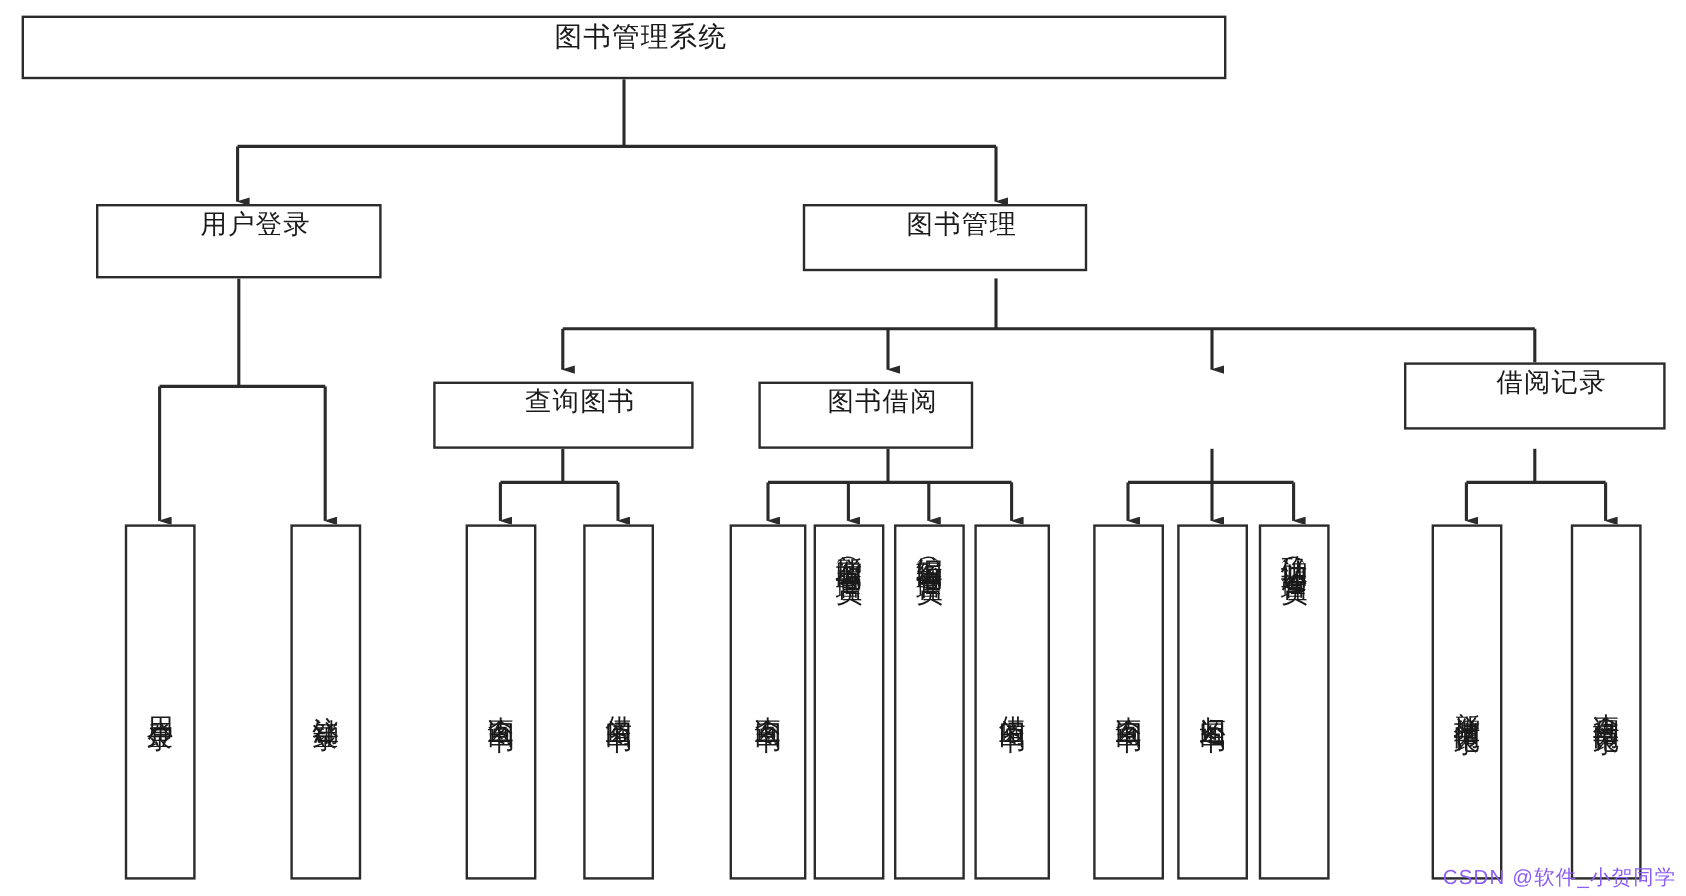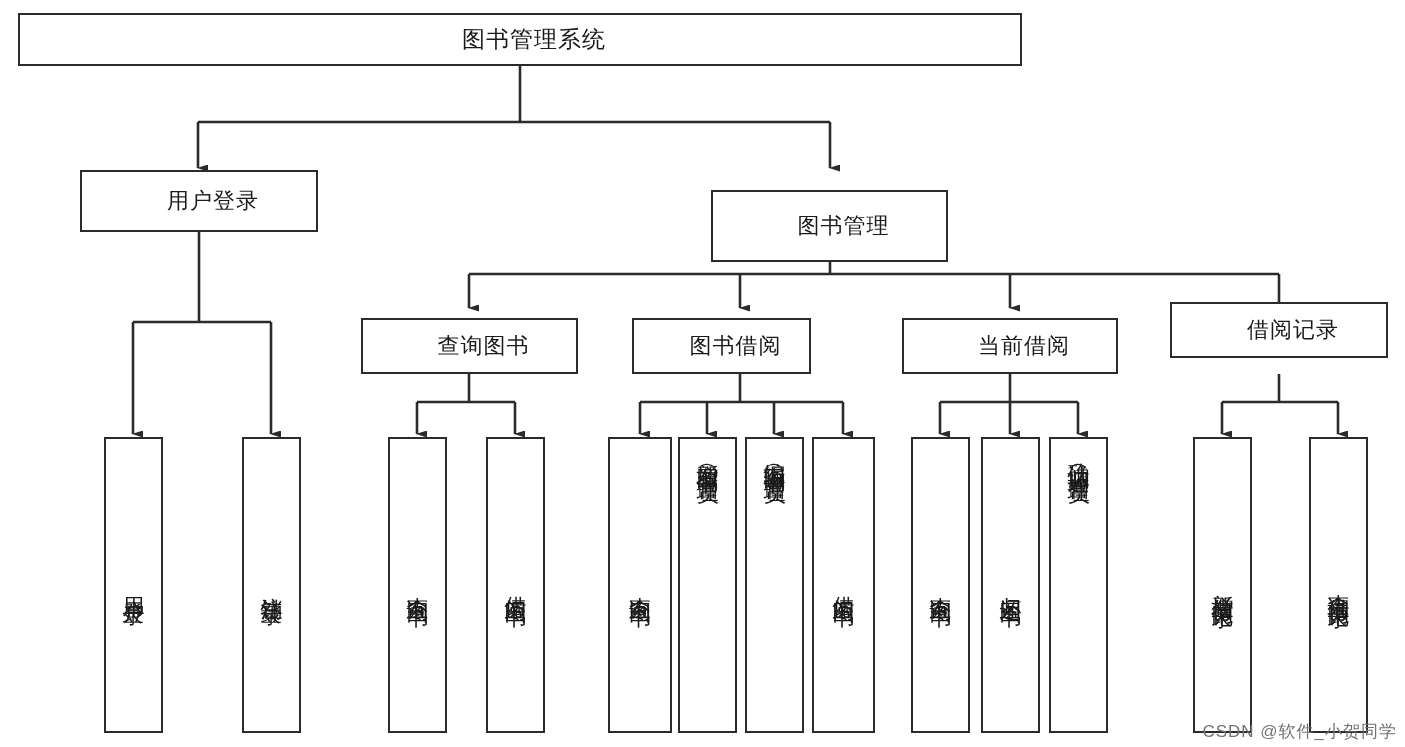--- a/index.html
+++ b/index.html
@@ -23,21 +23,20 @@
     top: 0;
     width: 1405px;
     height: 747px;
   }
   .node {
     position: absolute;
     box-sizing: border-box;
     background: #ffffff;
     border: 2px solid #2b2b2b;
     display: flex;
-    align-items: center;
     justify-content: center;
     color: #1a1a1a;
     padding-left: 28px;
   }
   .node.root { font-size: 23px; }
   .node.lvl2 { font-size: 22px; }
   .node.lvl3 { font-size: 22px; }
   .node.leaf {
     font-size: 22px;
     align-items: center;
@@ -56,21 +55,21 @@
   }
   .hlabel {
     white-space: nowrap;
     letter-spacing: 1px;
   }
   #watermark {
     position: absolute;
     right: 8px;
     bottom: 4px;
     font-size: 17px;
-    color: #737373;
+    color: #8b5cf6;
     letter-spacing: 1px;
     white-space: nowrap;
     pointer-events: none;
   }
 </style>
 </head>
 <body>
 
 <div id="canvas">
 
@@ -126,32 +125,29 @@
     </g>
   </svg>
 
   <div class="node root" style="left:18px; top:13px; width:1004px; height:53px;">
     <span class="hlabel">图书管理系统</span>
   </div>
 
   <div class="node lvl2" style="left:80px; top:170px; width:238px; height:62px;">
     <span class="hlabel">用户登录</span>
   </div>
-  <div class="node lvl2" style="left:711px; top:170px; width:237px; height:72px;margin-top:20px;">
+  <div class="node lvl2" style="left:669px; top:170px; width:237px; height:56px;">
     <span class="hlabel">图书管理</span>
   </div>
 
   <div class="node lvl3" style="left:361px; top:318px; width:217px; height:56px;">
     <span class="hlabel">查询图书</span>
   </div>
   <div class="node lvl3" style="left:632px; top:318px; width:179px; height:56px;">
     <span class="hlabel">图书借阅</span>
-  </div>
-  <div class="node lvl3" style="left:902px; top:318px; width:216px; height:56px;">
-    <span class="hlabel">当前借阅</span>
   </div>
   <div class="node lvl3" style="left:1170px; top:302px; width:218px; height:56px;">
     <span class="hlabel">借阅记录</span>
   </div>
 
   <div class="node leaf" style="left:104px; top:437px; width:59px; height:296px;">
     <span class="vlabel">用户登录</span>
   </div>
   <div class="node leaf" style="left:242px; top:437px; width:59px; height:296px;">
     <span class="vlabel">注销登录</span>

